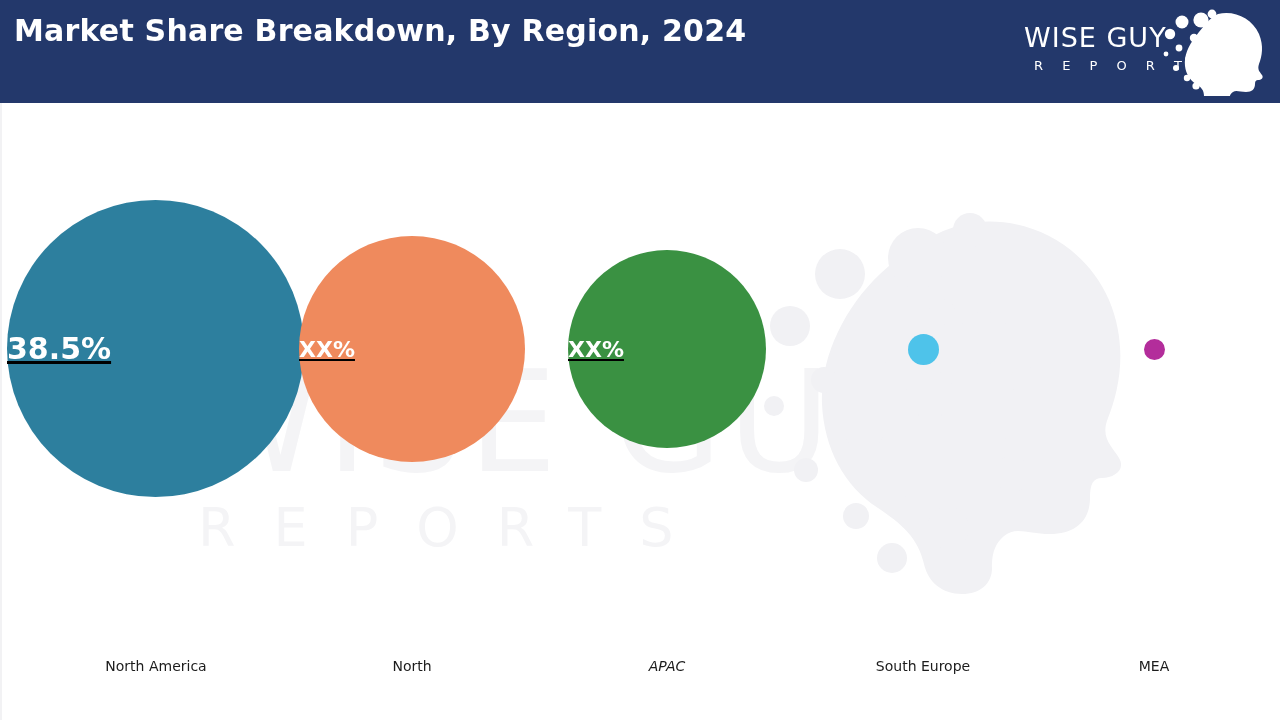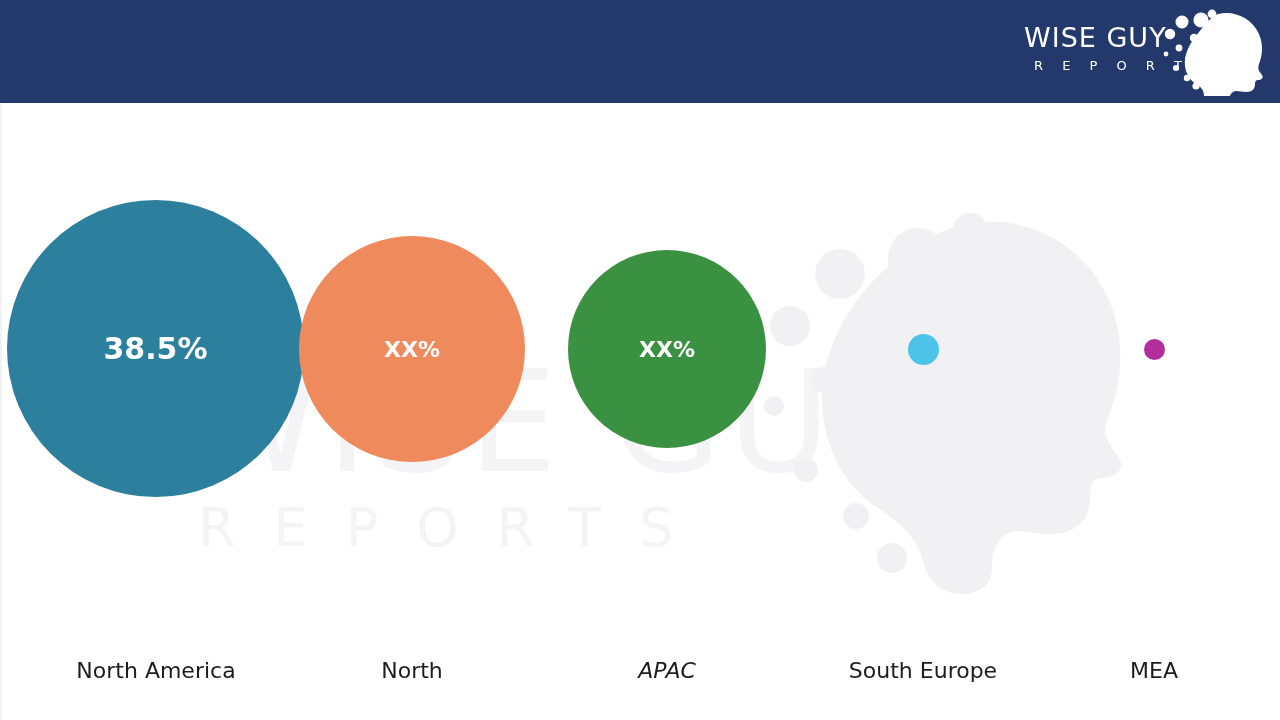--- a/index.html
+++ b/index.html
@@ -124,46 +124,47 @@
     width: 390px;
     height: 400px;
   }
 
   
   .bubble {
     position: absolute;
     border-radius: 50%;
     display: flex;
     align-items: center;
-    justify-content: center;
+    text-decoration: underline;
   }
   .bubble-value {
     color: #ffffff;
     font-weight: bold;
     white-space: nowrap;
     user-select: none;
   }
 
   
   .cat-label {
     position: absolute;
     top: 555px;
-    font-size: 22px;
+    font-size: 14px;
     color: #1c1c1c;
     text-align: right;
     white-space: nowrap;
     transform: translateX(-50%);
   }
 </style>
 </head>
 <body>
 
 <div id="page">
 
   <div id="header">
+    <div id="header-title">Market Share Breakdown, By Region, 2024</div>
 
     <div id="logo">
       <div id="logo-wordmark">WISE GUY</div>
       <div id="logo-subword">R E P O R T S</div>
       <svg id="logo-head" viewBox="0 0 110 88">
         <g fill="#ffffff">
           <path d="M58 6 C74 2 92 10 99 26 C104 38 102 48 99 56 C97 62 100 64 102 67
                    C104 70 101 72 98 72 C96 72 95 73 95 76 C95 81 92 84 86 84
                    C80 84 76 82 73 84 C70 86 70 88 70 88 L44 88
                    C44 82 41 79 36 76 C30 72 26 66 25 58 C24 48 28 38 36 28

